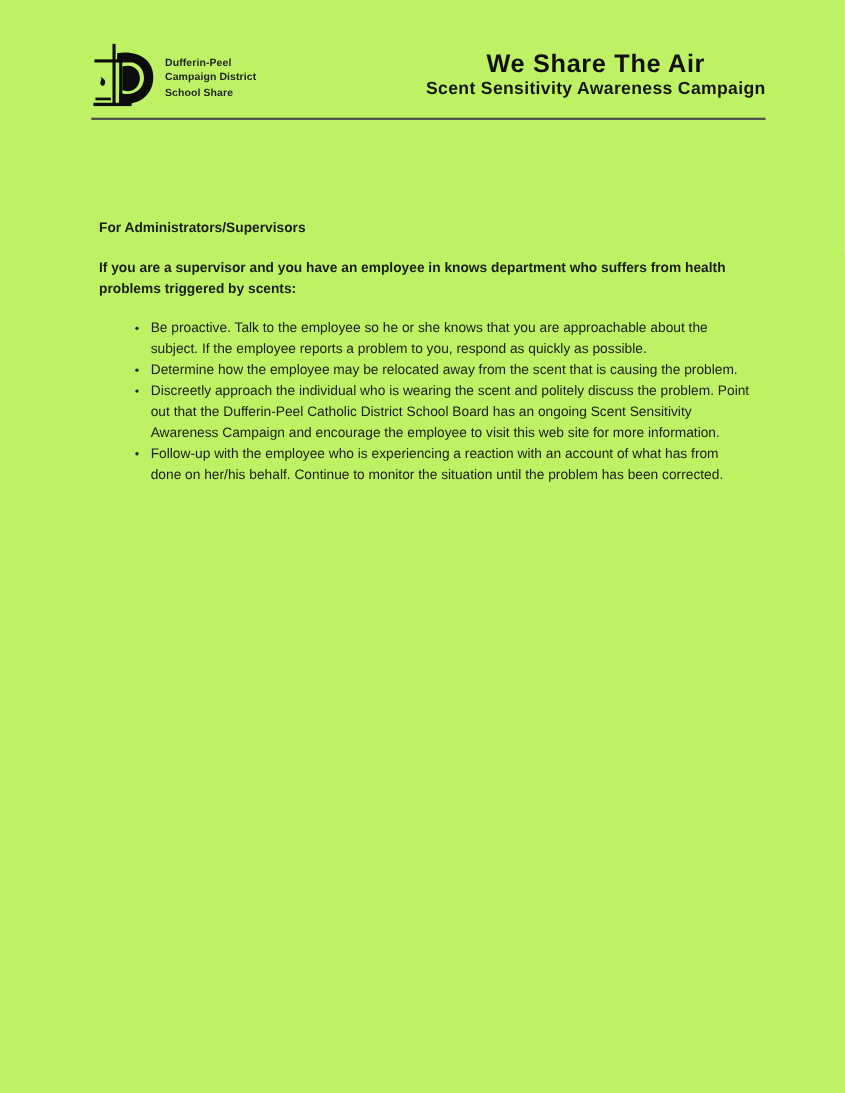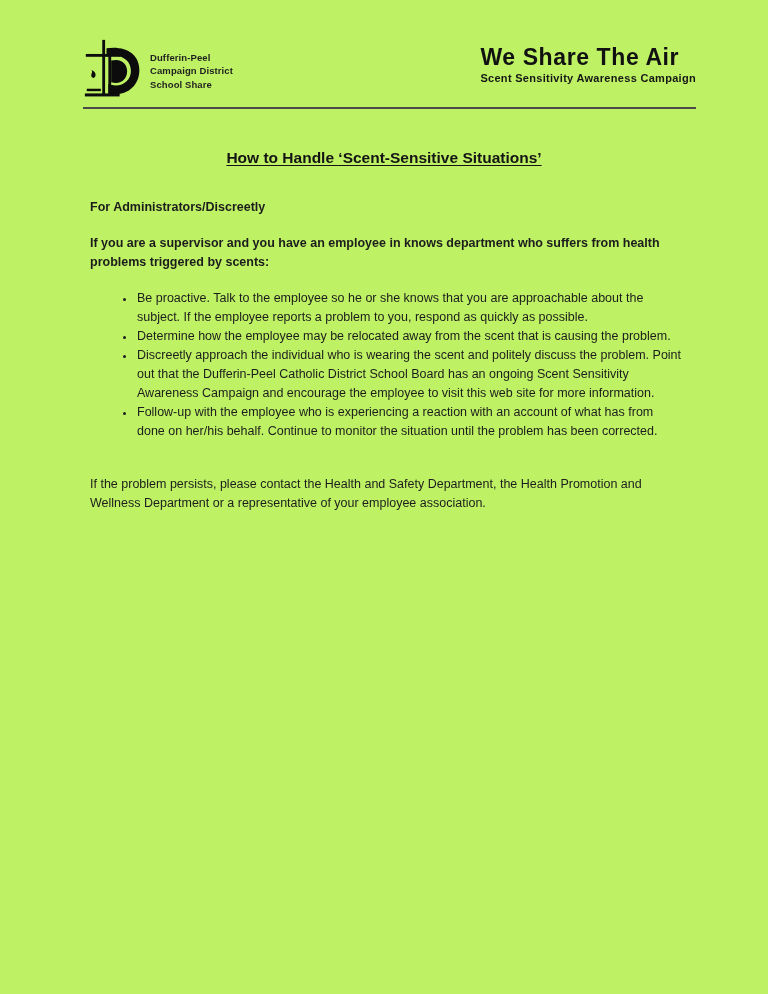--- a/index.html
+++ b/index.html
@@ -30,30 +30,30 @@
   .logo-svg { width: 62px; height: 62px; flex: 0 0 auto; }
   .board-name {
     font-size: 9.5px;
     font-weight: bold;
     line-height: 1.42;
     padding-top: 13px;
     margin-left: 5px;
     color: #1f1f1f;
     letter-spacing: 0.1px;
   }
-  .campaign { text-align: left; padding-top: 7px; }
+  .campaign { text-align: center; padding-top: 7px; }
   .campaign-title {
     font-size: 23px;
     font-weight: bold;
     letter-spacing: 0.6px;
     color: #111111;
     line-height: 1.05;
   }
   .campaign-subtitle {
-    font-size: 11px;
+    font-size: 16px;
     font-weight: bold;
     letter-spacing: 0.3px;
     margin-top: 3px;
     color: #161616;
   }
 
   
   .doc-title {
     position: absolute;
     top: 149px;
@@ -116,29 +116,25 @@
         <div>Campaign District</div>
         <div>School Share</div>
       </div>
     </div>
     <div class="campaign">
       <div class="campaign-title">We Share The Air</div>
       <div class="campaign-subtitle">Scent Sensitivity Awareness Campaign</div>
     </div>
   </div>
 
-  <div class="doc-title">
-    <span>How to Handle ‘Scent-Sensitive Situations’</span>
-  </div>
 
   <div class="doc-body">
-    <p class="audience-heading">For Administrators/Discreetly</p>
+    <p class="audience-heading">For Administrators/Supervisors</p>
     <p class="intro-paragraph">If you are a supervisor and you have an employee in knows department who suffers from health problems triggered by scents:</p>
     <ul class="bullet-list">
       <li>Be proactive. Talk to the employee so he or she knows that you are approachable about the subject.  If the employee reports a problem to you, respond as quickly as possible.</li>
       <li>Determine how the employee may be relocated away from the scent that is causing the problem.</li>
       <li>Discreetly approach the individual who is wearing the scent and politely discuss the problem. Point out that the Dufferin-Peel Catholic District School Board has an ongoing Scent Sensitivity Awareness Campaign and encourage the employee to visit this web site for more information.</li>
       <li>Follow-up with the employee who is experiencing a reaction with an account of what has from done on her/his behalf. Continue to monitor the situation until the problem has been corrected.</li>
     </ul>
-    <p class="closing-paragraph">If the problem persists, please contact the Health and Safety Department, the Health Promotion and Wellness Department or a representative of your employee association.</p>
   </div>
 
 </div>
 
 </body></html>

